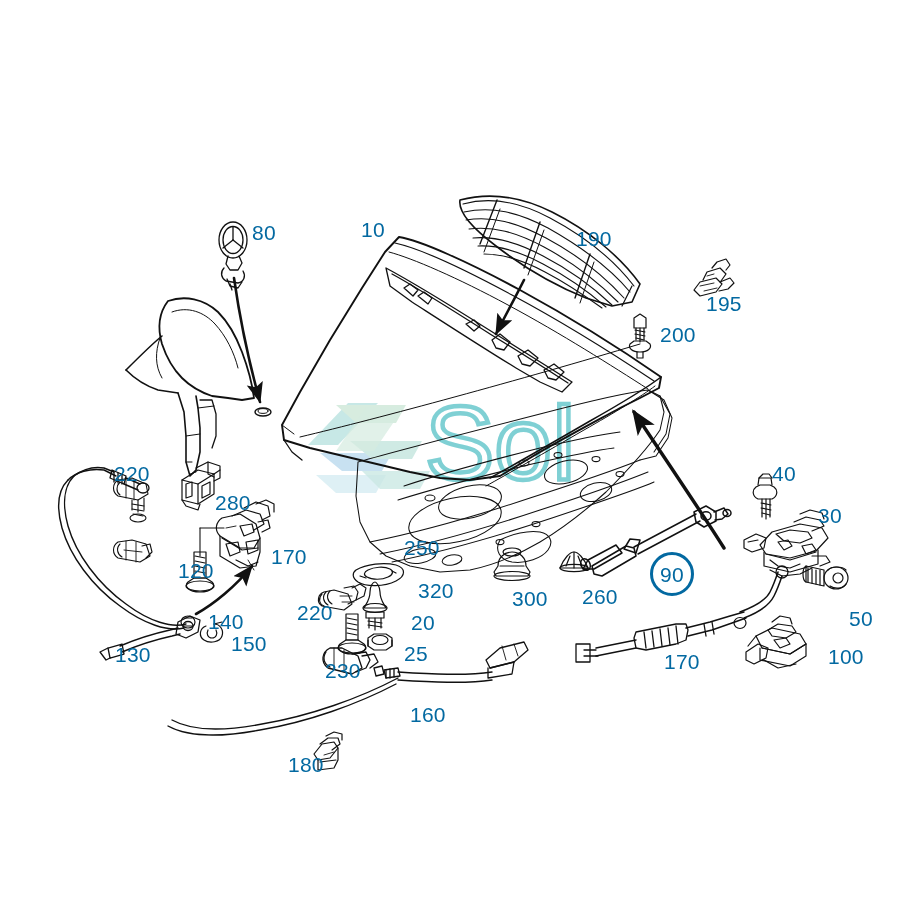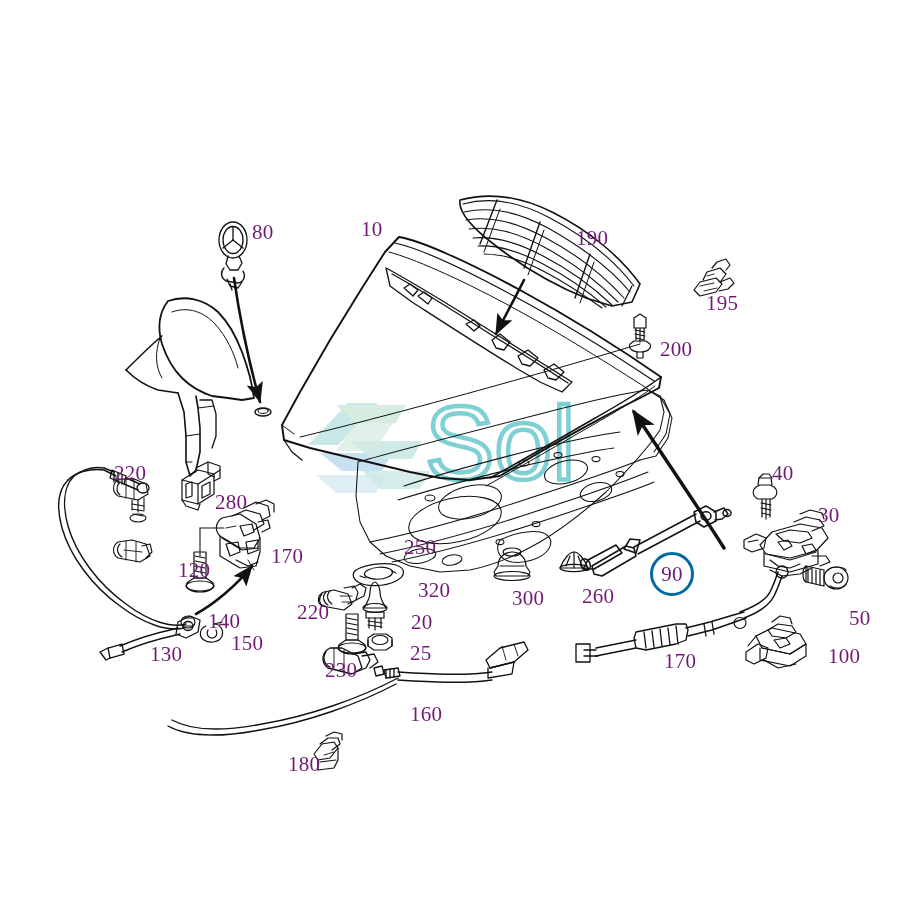--- a/index.html
+++ b/index.html
@@ -20,24 +20,24 @@
   }
   #diagram-svg {
     position: absolute;
     left: 0;
     top: 0;
     width: 900px;
     height: 900px;
   }
   .callout {
     position: absolute;
-    font-family: Liberation Serif, serif;
+    font-family: Liberation Sans, sans-serif;
     font-size: 21px;
     font-weight: 400;
-    color: #701a75;
+    color: #0369a1;
     white-space: nowrap;
     line-height: 1;
     letter-spacing: 0.2px;
   }
   .callout.highlighted {
     width: 44px;
     height: 44px;
     border: 3px solid #0369a1;
     border-radius: 50%;
     display: flex;
@@ -503,38 +503,38 @@
         <path d="M190,474 L196,472" stroke-width="0.9"></path>
       </g>
 
     </g>
   </svg>
 
   <div class="callout" style="left:252px;top:222px;">80</div>
   <div class="callout" style="left:361px;top:219px;">10</div>
   <div class="callout" style="left:576px;top:228px;">190</div>
   <div class="callout" style="left:706px;top:293px;">195</div>
-  <div class="callout" style="left:660px;top:339px;text-align:center;">200</div>
+  <div class="callout" style="left:660px;top:324px;text-align:center;">200</div>
   <div class="callout" style="left:772px;top:463px;">40</div>
   <div class="callout" style="left:818px;top:505px;">30</div>
   <div class="callout" style="left:849px;top:608px;">50</div>
   <div class="callout highlighted" style="left:650px;top:552px;">90</div>
   <div class="callout" style="left:828px;top:646px;">100</div>
   <div class="callout" style="left:664px;top:643px;margin-top:8px;">170</div>
   <div class="callout" style="left:582px;top:586px;">260</div>
   <div class="callout" style="left:512px;top:588px;">300</div>
   <div class="callout" style="left:396px;top:537px;margin-left:8px;">250</div>
   <div class="callout" style="left:418px;top:580px;">320</div>
   <div class="callout" style="left:411px;top:612px;">20</div>
-  <div class="callout" style="left:404px;top:643px;margin-left:6px;">25</div>
+  <div class="callout" style="left:404px;top:643px;">25</div>
   <div class="callout" style="left:297px;top:602px;">220</div>
   <div class="callout" style="left:325px;top:660px;">230</div>
   <div class="callout" style="left:410px;top:704px;">160</div>
   <div class="callout" style="left:288px;top:754px;">180</div>
   <div class="callout" style="left:114px;top:463px;">220</div>
   <div class="callout" style="left:215px;top:492px;">280</div>
   <div class="callout" style="left:271px;top:546px;">170</div>
   <div class="callout" style="left:178px;top:560px;">120</div>
   <div class="callout" style="left:208px;top:611px;text-align:center;">140</div>
   <div class="callout" style="left:231px;top:633px;">150</div>
-  <div class="callout" style="left:115px;top:644px;margin-left:35px;">130</div>
+  <div class="callout" style="left:115px;top:644px;">130</div>
 
 </div>
 
 </body></html>

